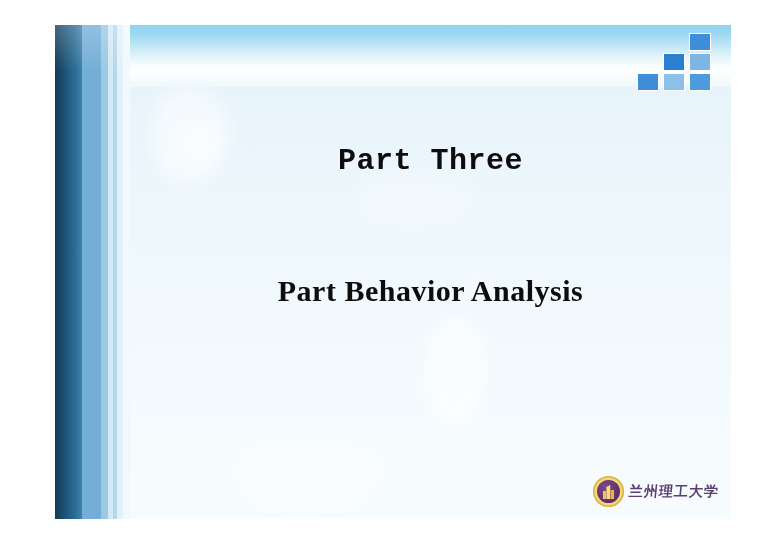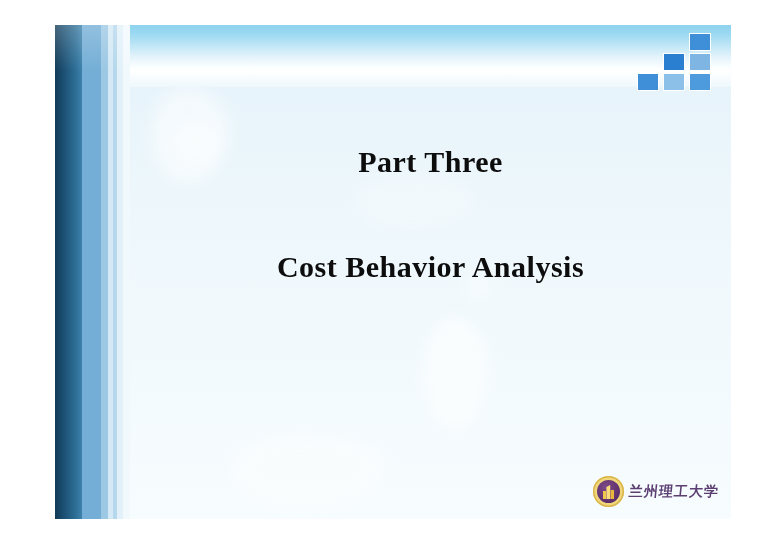--- a/index.html
+++ b/index.html
@@ -135,21 +135,22 @@
   }
   .title-line {
     color: #0d0d0d;
     font-weight: bold;
     font-family: "Liberation Serif", "DejaVu Serif", serif;
     letter-spacing: 0.5px;
     line-height: 1.1;
   }
   .title-line-1 {
     font-size: 30px;
-    margin-bottom: 72px;
+    margin-bottom: 96px;
+    font-family: Liberation Mono, monospace;
   }
   .title-line-2 {
     font-size: 30px;
   }
 
   
   .logo-wrap {
     position: absolute;
     right: 12px;
     bottom: 12px;
@@ -225,21 +226,21 @@
     <div class="band band-4"></div>
     <div class="band band-5"></div>
     <div class="band band-6"></div>
     <div class="band band-7"></div>
     <div class="band band-8"></div>
   </div>
   <div class="left-bands-topcap"></div>
 
   <div class="title-block">
     <div class="title-line title-line-1">Part Three</div>
-    <div class="title-line title-line-2">Cost Behavior Analysis</div>
+    <div class="title-line title-line-2">Part Behavior Analysis</div>
   </div>
 
   <div class="logo-wrap">
     <div class="logo-emblem">
       <svg class="logo-building" viewBox="0 0 11 14">
         <polygon points="0,14 0,6 3,6 3,14" fill="#f2c84b"></polygon>
         <polygon points="3.4,14 3.4,2 7.2,0 7.2,14" fill="#fadc7c"></polygon>
         <polygon points="7.6,14 7.6,5 11,5 11,14" fill="#e8b63a"></polygon>
       </svg>
     </div>

